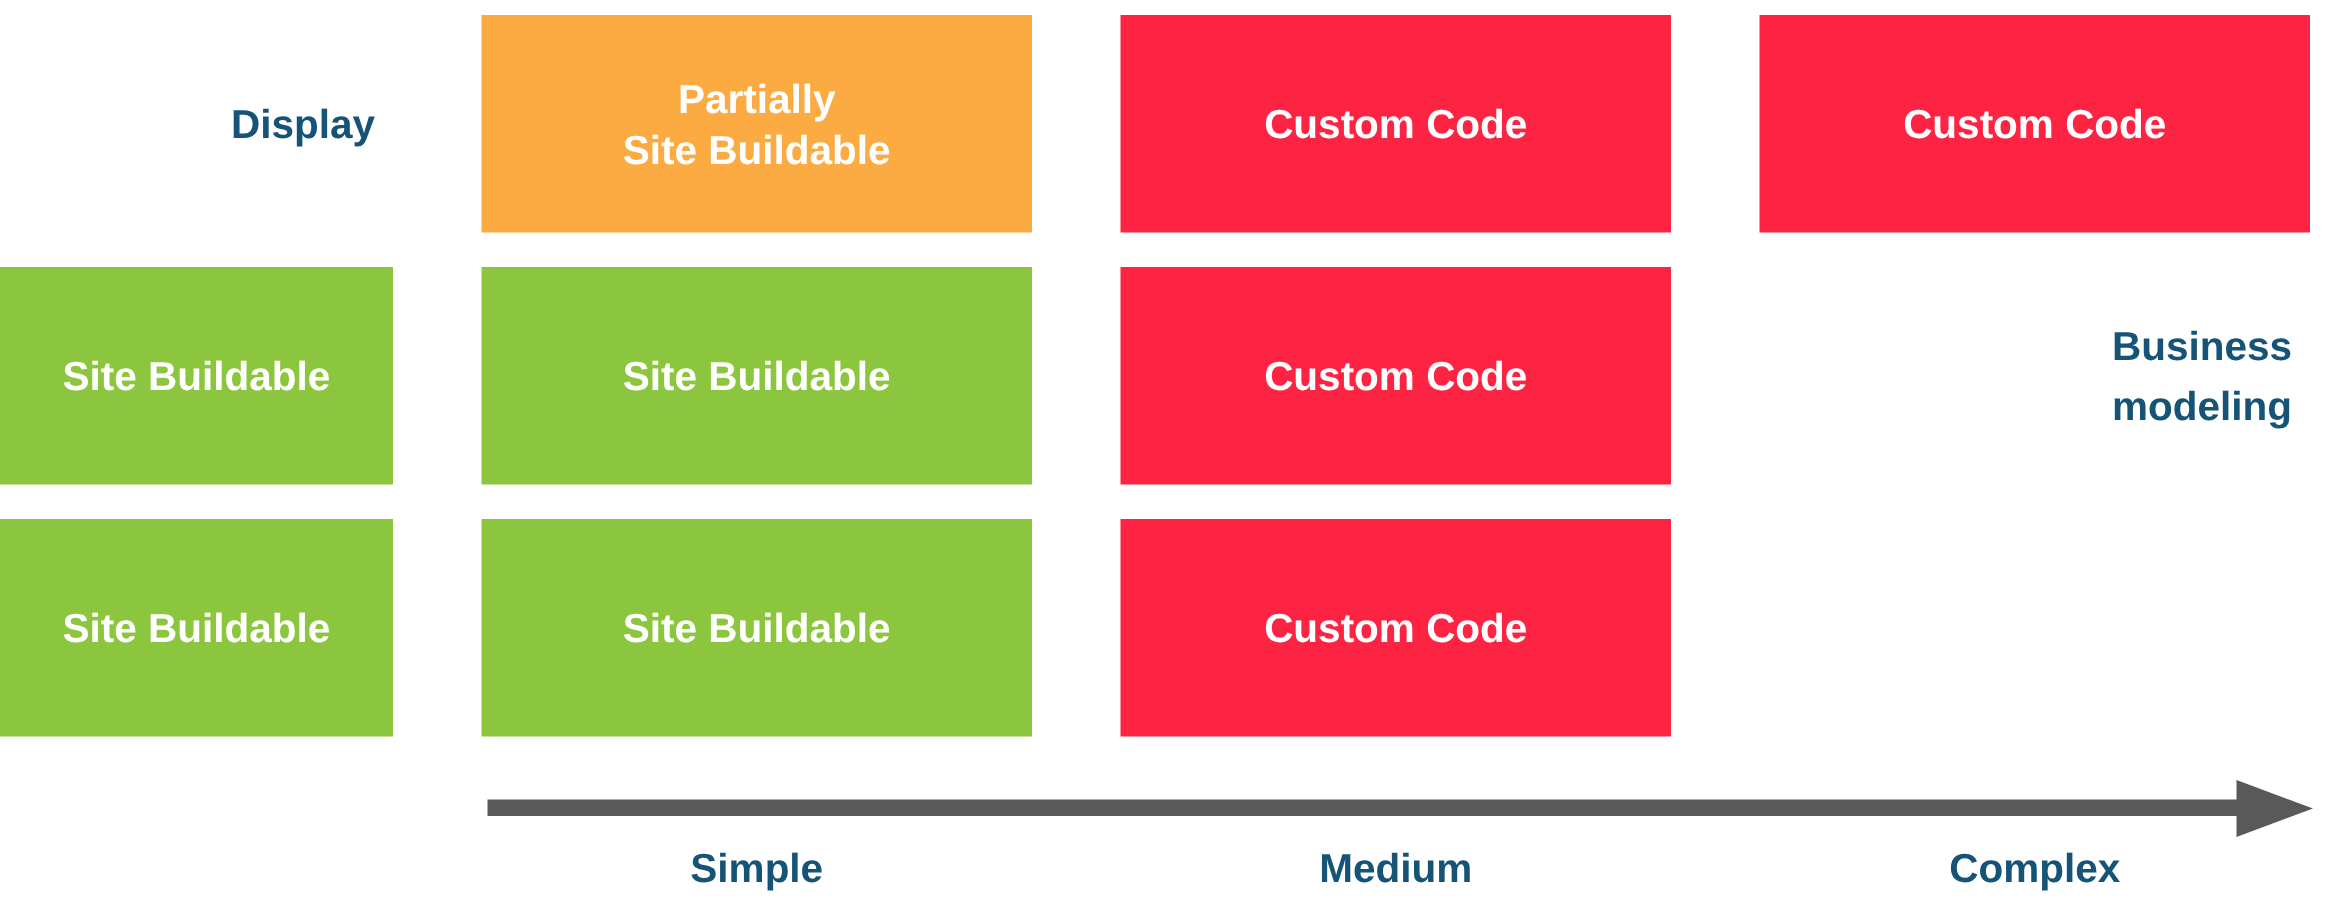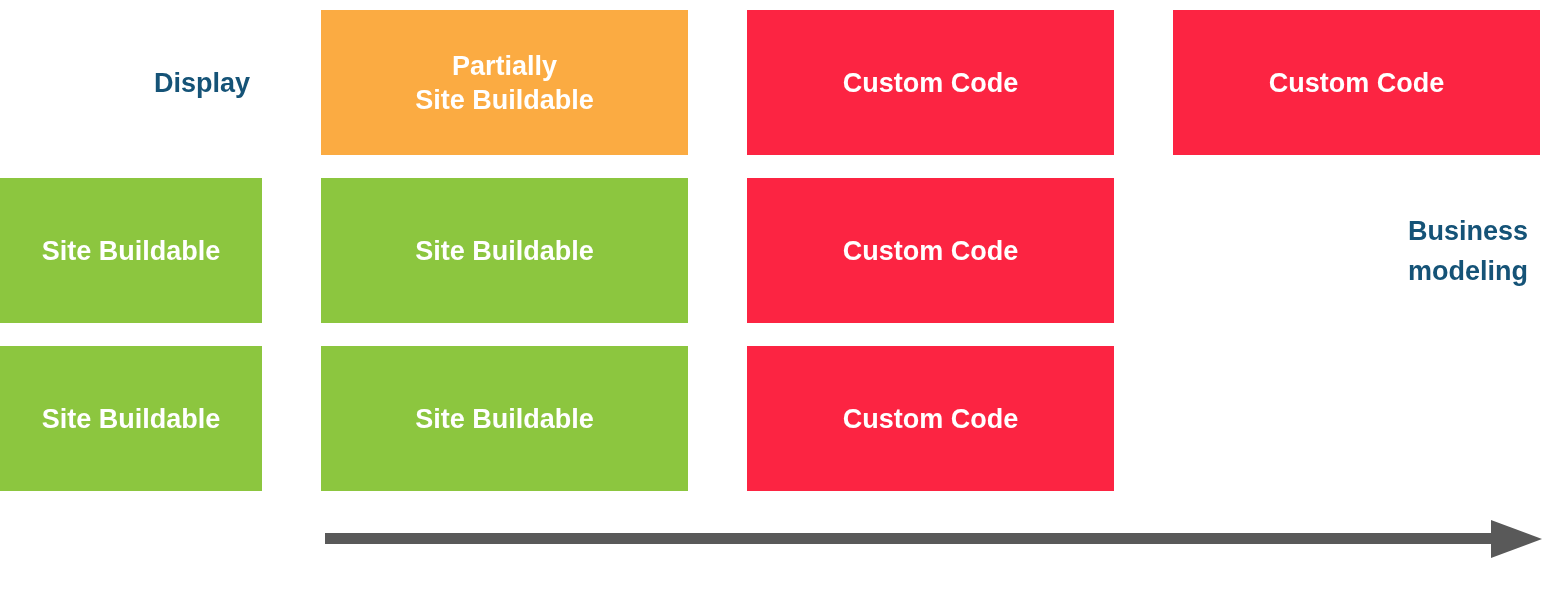--- a/index.html
+++ b/index.html
@@ -105,14 +105,20 @@
     <div class="row-label">Business
 modeling</div>
     <div class="cell buildable">Site Buildable</div>
     <div class="cell buildable">Site Buildable</div>
     <div class="cell custom">Custom Code</div>
   </div>
 
   <div class="arrow-shaft"></div>
   <div class="arrow-head"></div>
 
+  <div class="axis-labels">
+    <div></div>
+    <div class="axis-label">Simple</div>
+    <div class="axis-label">Medium</div>
+    <div class="axis-label">Complex</div>
+  </div>
 
 </div>
 
 </body></html>

